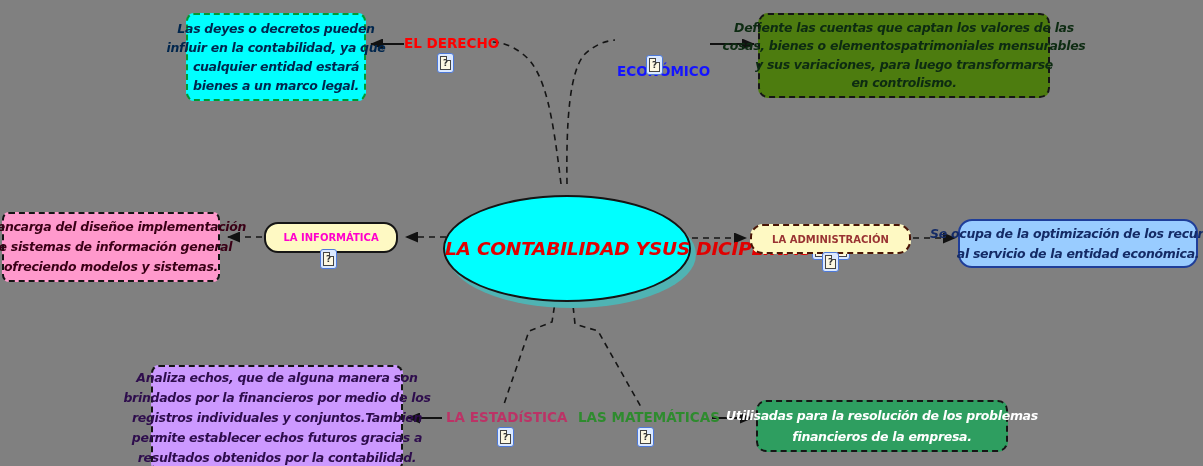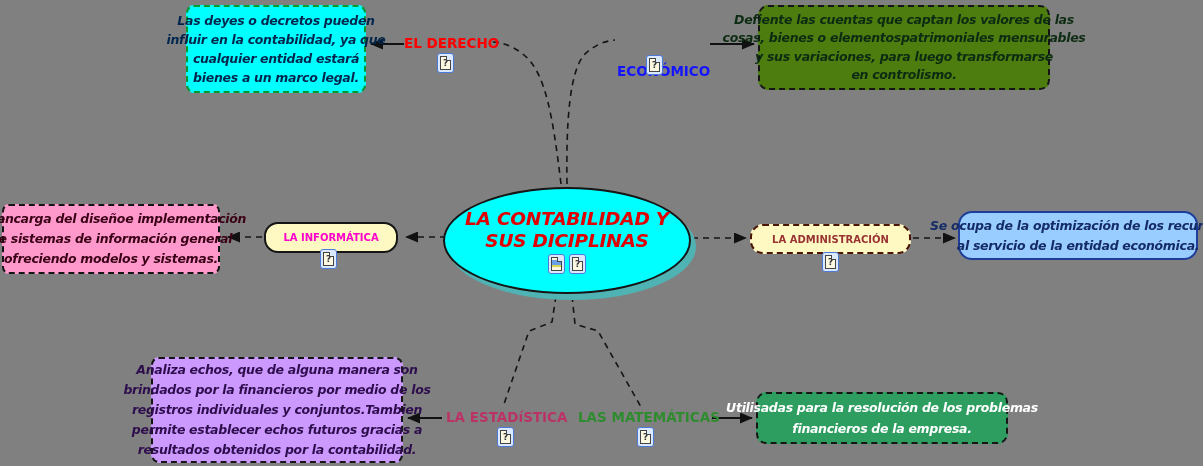--- a/index.html
+++ b/index.html
@@ -4,21 +4,21 @@
 <style>
   html,body{margin:0;padding:0;}
   .canvas{
     position:relative;
     width:1203px;height:466px;
     background:#808080;
     overflow:hidden;
     font-family:"DejaVu Sans", sans-serif;
   }
   svg.wires{position:absolute;left:0;top:0;z-index:1;}
-  .node{position:absolute;z-index:2;box-sizing:border-box;}
+  .node{position:absolute;z-index:2;box-sizing:border-box;margin-top:8px;}
 
   
   .desc{
     display:flex;flex-direction:column;justify-content:center;align-items:center;
     font-style:italic;font-weight:600;
     font-size:12.5px;letter-spacing:-0.3px;
     text-align:center;
   }
   .desc .ln{white-space:nowrap;}
 
@@ -54,21 +54,21 @@
   .lblbox-informatica{left:264px;top:222px;width:134px;height:31px;
     border:2px solid #151515;border-radius:14px;color:#ff00cc;}
   .lblbox-administracion{left:750px;top:224px;width:161px;height:30px;
     border:2px dashed #4a1505;border-radius:13px;color:#993333;}
 
   
   .ellipse{
     left:443px;top:187px;width:248px;height:107px;
     background:#00ffff;border:2px solid #151515;border-radius:50%;
     box-shadow:5px 6px 0 0 #4fb3b3;
-    display:flex;flex-direction:column;align-items:center;justify-content:center;
+    display:flex;flex-direction:row;align-items:center;justify-content:space-between;
   }
   .ellipse .title-line{
     color:#e10000;font-weight:bold;font-style:italic;
     font-size:18.5px;line-height:22px;white-space:nowrap;letter-spacing:-0.2px;
   }
   .icon-row{display:flex;gap:4px;margin-top:2px;}
 
   
   .res-icon{
     width:17px;height:20px;box-sizing:border-box;

